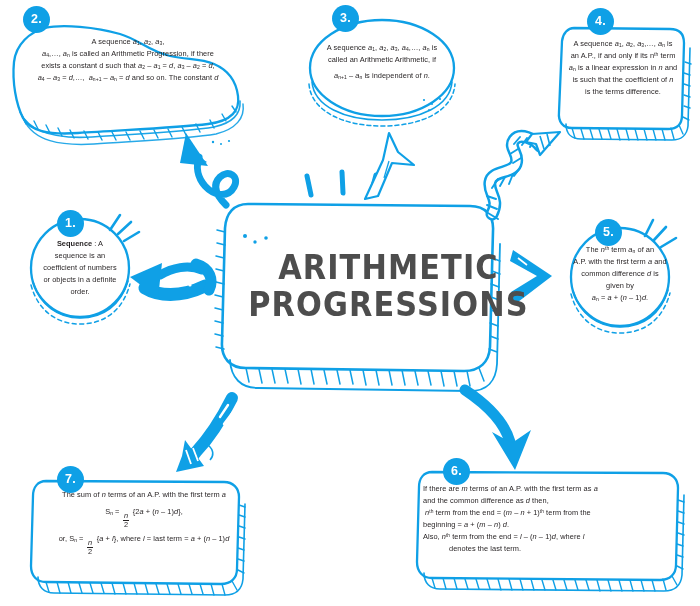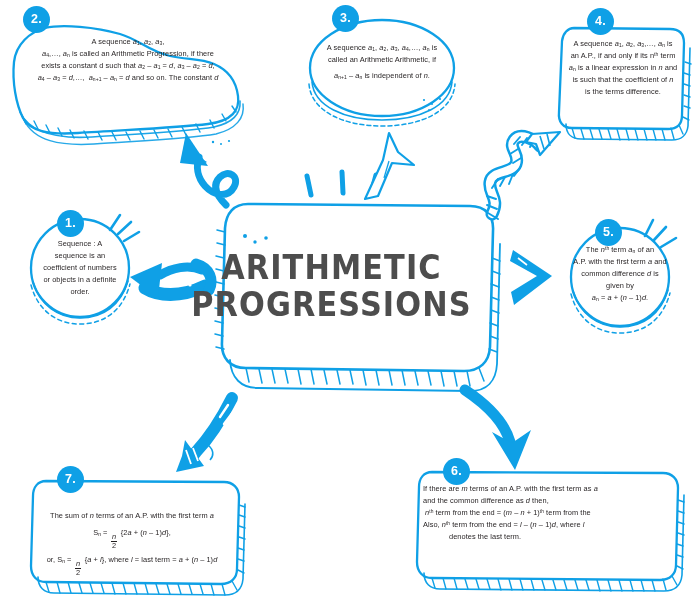--- a/index.html
+++ b/index.html
@@ -21,21 +21,21 @@
     color:#231f20;
     text-align:center;
     z-index:5;
   }
   .node .body{
     font-size:7.4px;
     line-height:1.62;
     letter-spacing:.05px;
   }
   .node .body i{font-style:italic;}
-  .node .body b{font-weight:normal;}
+  .node .body b{font-weight:bold;}
   .eqline{display:block;}
 
   
   .badge{
     position:absolute;
     width:27px;height:27px;
     border-radius:50%;
     background:#0fa0e6;
     color:#fff;
     font-size:12.5px;
@@ -44,21 +44,21 @@
     text-align:center;
     letter-spacing:.3px;
     z-index:7;
   }
 
   
   #title-box{
     position:absolute;
     left:236px;top:212px;
     width:248px;height:150px;
-    display:flex;align-items:center;justify-content:flex-end;
+    display:flex;align-items:center;justify-content:flex-start;
     z-index:6;
   }
   #title-text{
     font-family:"DejaVu Sans", sans-serif;
     font-weight:bold;
     font-size:33px;
     line-height:1.12;
     letter-spacing:1.2px;
     color:#4d4d4d;
     text-align:center;
@@ -333,26 +333,27 @@
       <span class="eqline">given by</span>
       <span class="eqline"><i>a</i><sub>n</sub> = <i>a</i> + (<i>n</i> – 1)<i>d</i>.</span>
     </div>
   </div>
 
   <div class="node" style="left:423px;top:483px;width:250px;text-align:left;">
     <div class="body">
       <span class="eqline" style="text-align:left;display:block;">If there are <i>m</i> terms of an A.P. with the first term as <i>a</i></span>
       <span class="eqline">and the common difference as <i>d</i> then,</span>
       <span class="eqline">&nbsp;<i>n</i><sup>th</sup> term from the end = (<i>m</i> – <i>n</i> + 1)<sup>th</sup> term from the</span>
+      <span class="eqline">beginning = <i>a</i> + (<i>m</i> – <i>n</i>) <i>d</i>.</span>
       <span class="eqline">Also, <i>n</i><sup>th</sup> term from the end = <i>l</i> – (<i>n</i> – 1)<i>d</i>, where <i>l</i></span>
       <span class="eqline" style="padding-left:26px;">denotes the last term.</span>
     </div>
   </div>
 
-  <div class="node" style="left:32px;top:489px;width:200px;margin-top:21px;">
+  <div class="node" style="left:44px;top:489px;width:200px;">
     <div class="body">
       <span class="eqline">The sum of <i>n</i> terms of an A.P. with the first term <i>a</i></span>
       <span class="eqline" style="padding-top:5px;">S<sub>n</sub> =
         <span class="frac">
             <span class="num">n</span>
             <span class="den">2</span>
           </span>
         {2<i>a</i> + (<i>n</i> – 1)<i>d</i>},</span>
       <span class="eqline" style="padding-top:5px;">or, S<sub>n</sub> =
         <span class="frac">

